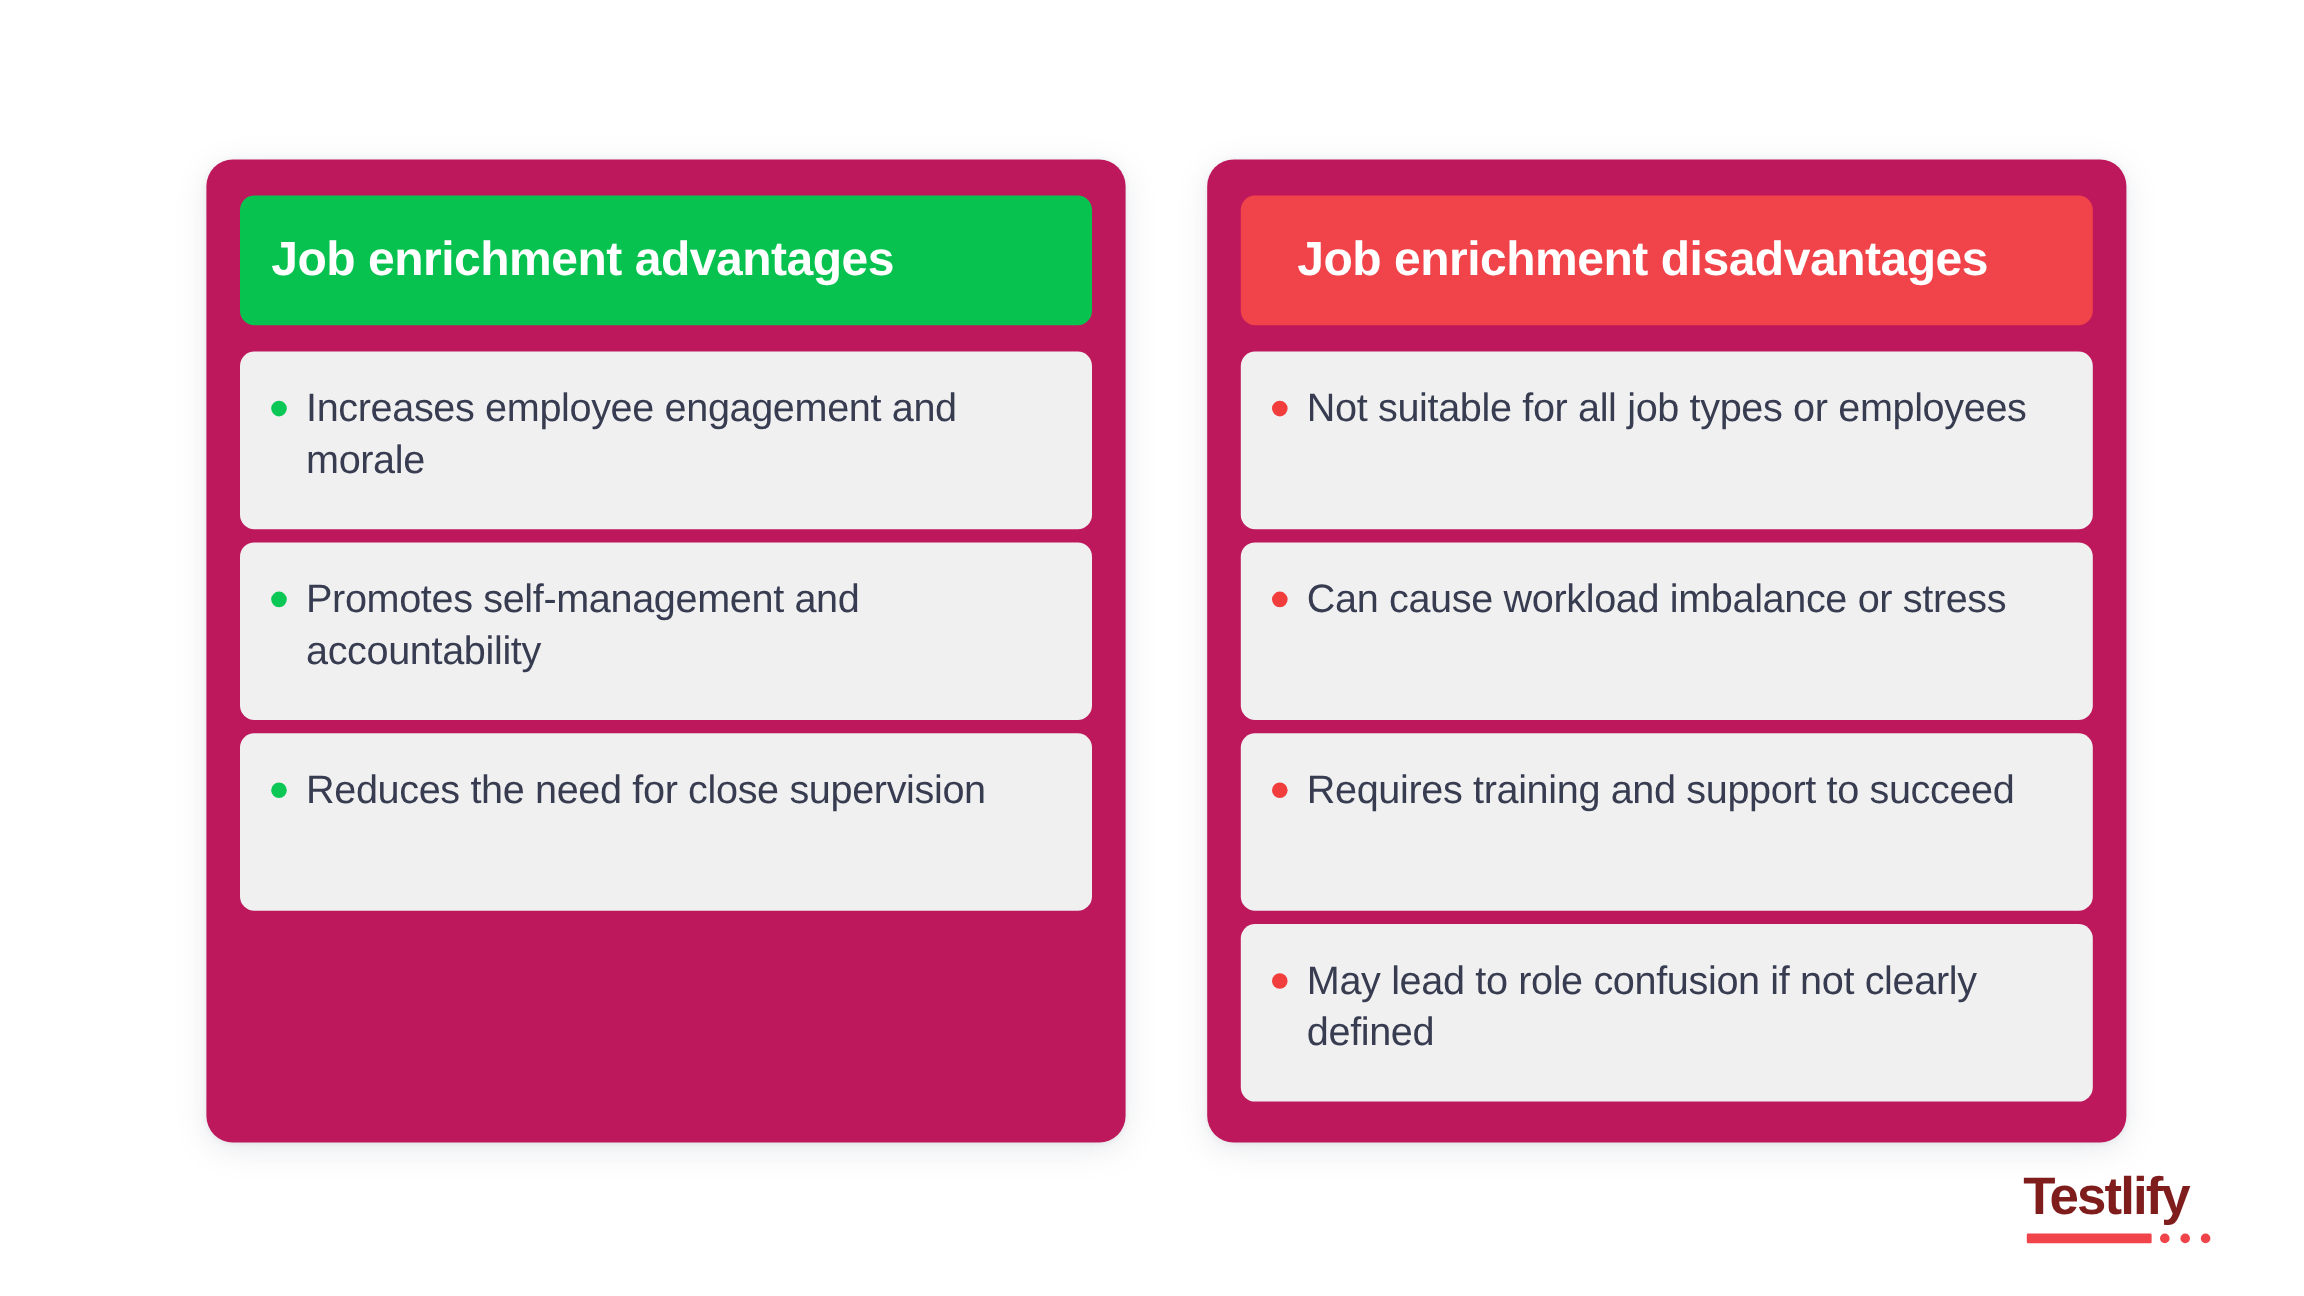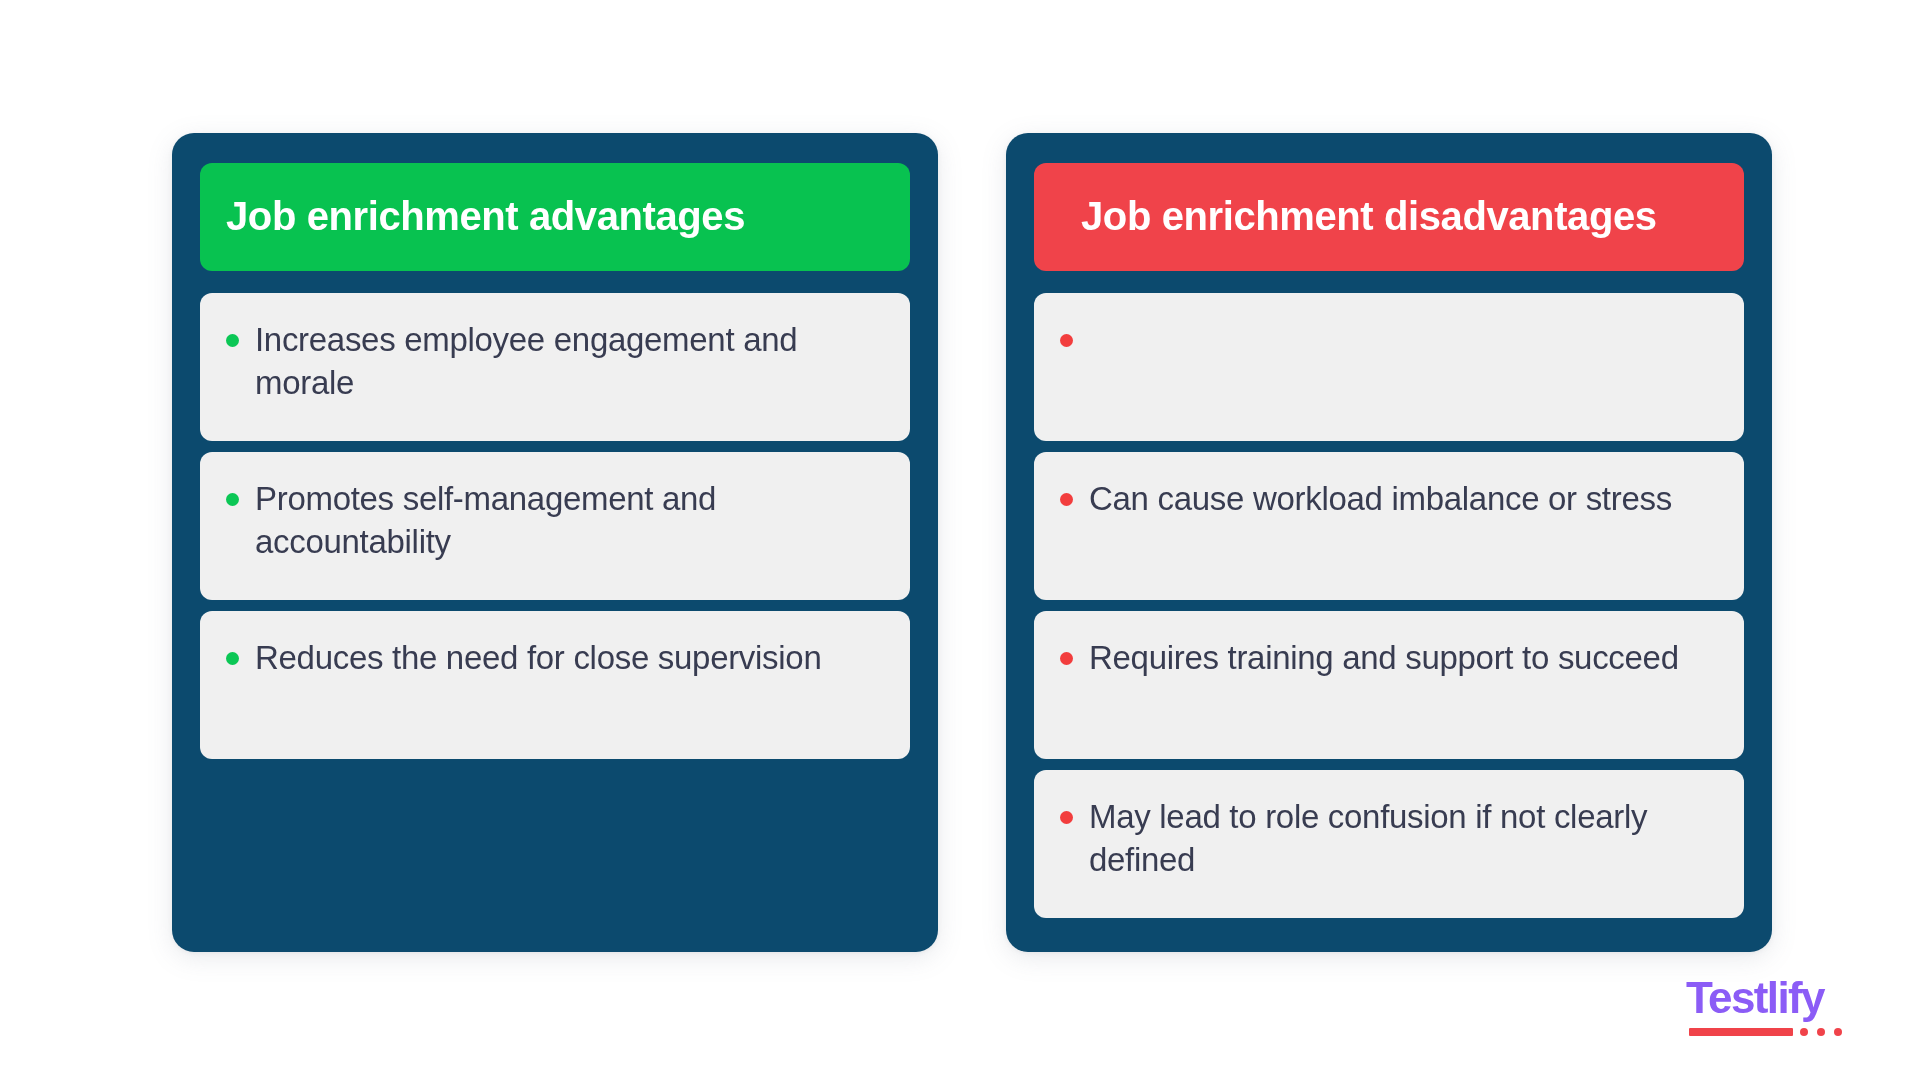--- a/index.html
+++ b/index.html
@@ -23,21 +23,21 @@
     position: absolute;
     left: 172px;
     top: 133px;
     width: 1600px;
     display: flex;
     gap: 68px;
   }
 
   .card {
     flex: 1 1 0;
-    background: #0c4a6e;
+    background: #be185d;
     border-radius: 22px;
     box-shadow: 0 6px 26px rgba(120,125,140,0.16),
                 0 1px 4px rgba(120,125,140,0.10);
     padding: 30px 28px 34px 28px;
   }
 
   .card-header {
     border-radius: 12px;
     padding: 24px 26px 26px 26px;
     min-height: 108px;
@@ -99,21 +99,21 @@
     width: 180px;
     height: 72px;
   }
 
   .logo-word {
     position: absolute;
     left: 0;
     top: 0;
     font-size: 44px;
     font-weight: bold;
-    color: #8b5cf6;
+    color: #7f1d1d;
     letter-spacing: -1.6px;
     line-height: 1;
   }
 
   .logo-bar {
     position: absolute;
     left: 3px;
     top: 52px;
     width: 104px;
     height: 8px;
@@ -163,20 +163,21 @@
       </div>
     </div>
 
     <div class="card">
       <div class="card-header red">
         <h2>Job enrichment disadvantages</h2>
       </div>
       <div class="item-list">
         <div class="item">
           <span class="bullet red"></span>
+          <span class="item-text">Not suitable for all job types or employees</span>
         </div>
         <div class="item">
           <span class="bullet red"></span>
           <span class="item-text">Can cause workload imbalance or stress</span>
         </div>
         <div class="item">
           <span class="bullet red"></span>
           <span class="item-text">Requires training and support to succeed</span>
         </div>
         <div class="item">

